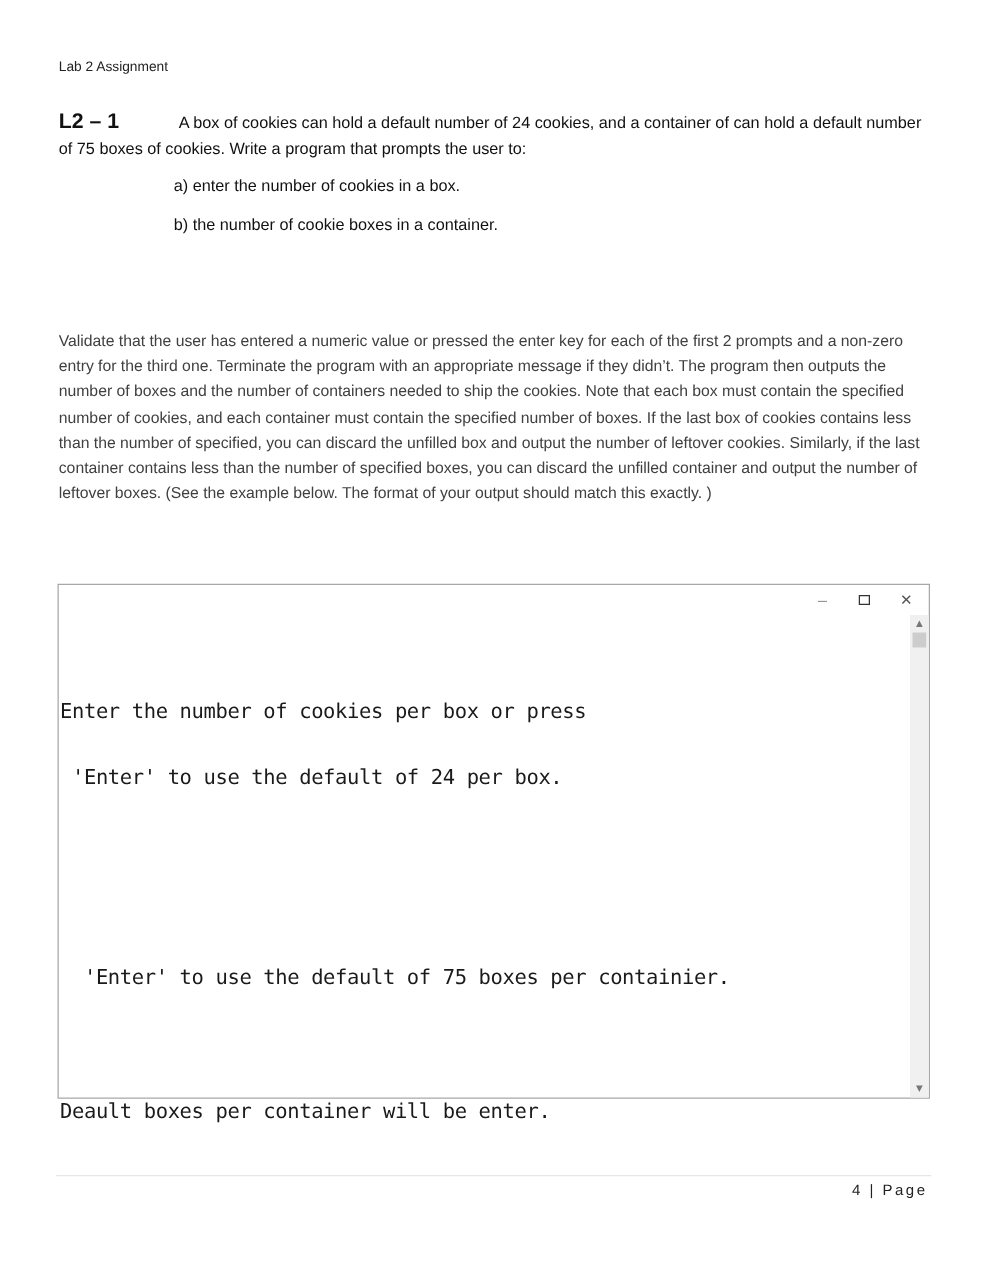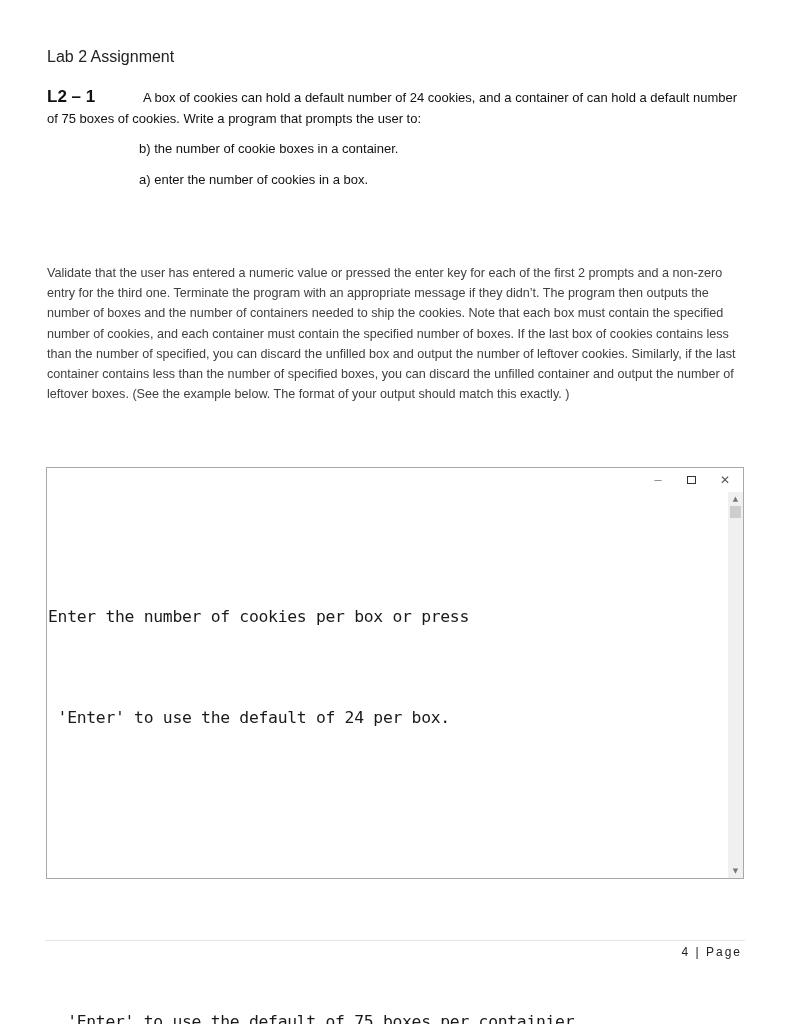--- a/index.html
+++ b/index.html
@@ -12,21 +12,21 @@
       height: 1024px;
       position: relative;
       overflow: hidden;
       font-family: "Liberation Sans", sans-serif;
       color: #1a1a1a;
     }
     .header-label {
       position: absolute;
       left: 47px;
       top: 48px;
-      font-size: 16px;
+      font-size: 11px;
       color: #222;
     }
     .intro {
       position: absolute;
       left: 47px;
       top: 86px;
       width: 700px;
       font-size: 13px;
       line-height: 21px;
       color: #111;
@@ -132,21 +132,21 @@
       position: absolute;
       left: 1px;
       top: 56px;
       font-family: "DejaVu Sans Mono", monospace;
       font-size: 16.4px;
       line-height: 17.8px;
       color: #1a1a1a;
       white-space: pre;
       letter-spacing: -0.3px;
     }
-    .console-line { height: 17.8px; margin-top: 48px; }
+    .console-line { height: 17.8px; }
 
     .footer-rule {
       position: absolute;
       left: 45px;
       top: 940px;
       width: 700px;
       height: 1px;
       background: #e6e6e6;
     }
     .footer-page {
@@ -161,22 +161,22 @@
 </head>
 <body>
 
 <div class="header-label">Lab 2 Assignment</div>
 
 <div class="intro">
   <span class="task-id">L2 – 1</span><span>A box of cookies can hold a default number of 24 cookies, and a container of can hold a default number of 75 boxes of cookies.  Write a program that prompts the user to:</span>
 </div>
 
 <div class="prompt-list">
+  <div>a) enter the number of cookies in a box.</div>
   <div>b) the number of cookie boxes in a container.</div>
-  <div>a) enter the number of cookies in a box.</div>
 </div>
 
 <div class="body-para">
   <p>Validate that the user has entered a numeric value or pressed the enter key for each of the first 2 prompts and a non-zero entry for the third one. Terminate the program with an appropriate message if they didn’t. The program then outputs the number of boxes and the number of containers needed to ship the cookies.  Note that each box must contain the specified number of cookies, and each container must contain the specified number of boxes.  If the last box of cookies contains less than the number of specified, you can discard the unfilled box and output the number of leftover cookies.  Similarly, if the last container contains less than the number of specified boxes, you can discard the unfilled container and output the number of leftover boxes. (See the example below. The format of your output should match this exactly. )</p>
 </div>
 
 <div class="console">
   <div class="console-titlebar">
     <div class="win-btn win-min">
       <span style="font-size:8px;">—</span>

